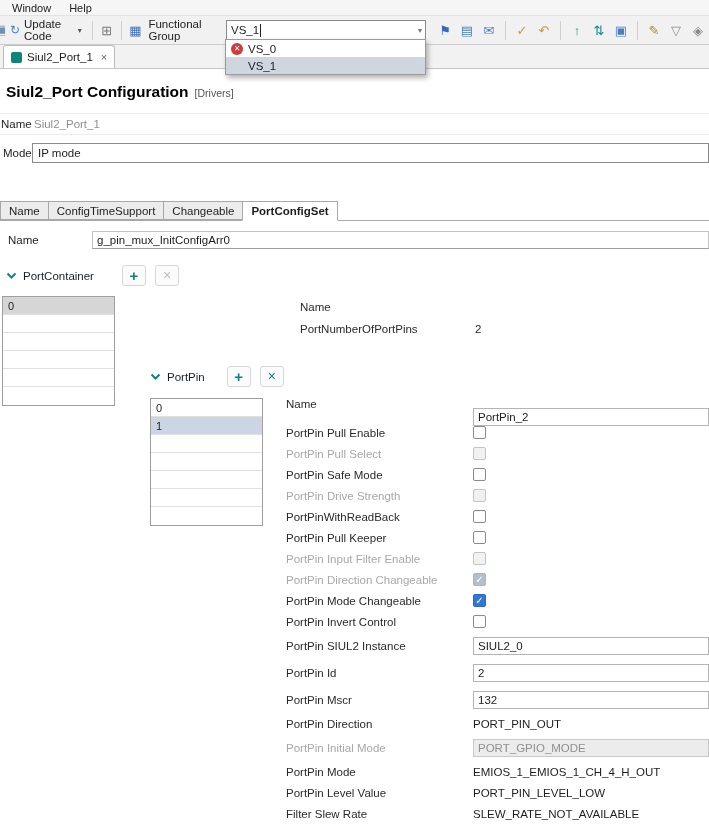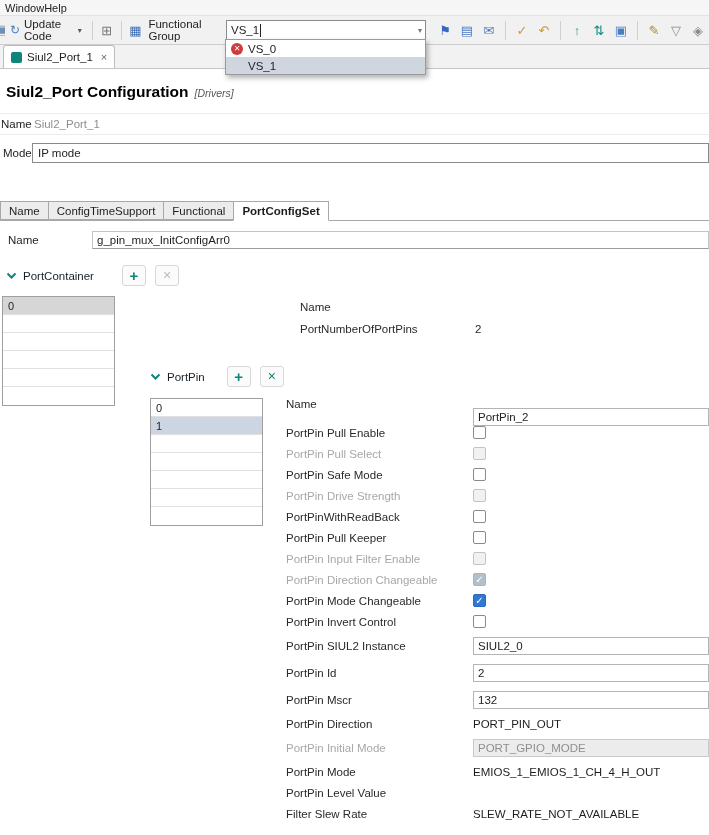--- a/index.html
+++ b/index.html
@@ -1,19 +1,19 @@
 <!DOCTYPE html>
 <html><head>
 <meta charset="utf-8">
 <style>
   *{box-sizing:border-box;margin:0;padding:0}
   html,body{width:709px;height:835px;overflow:hidden;background:#fff;
     font-family:"Liberation Sans",sans-serif;font-size:11.5px;color:#1e1e1e}
   
-  .menubar{height:15px;display:flex;align-items:center;padding-left:5px;
+  .menubar{height:15px;display:flex;align-items:center;gap:18px;padding-left:12px;
     background:#f6f6f6;font-size:11px;color:#222}
   .menu-item{cursor:default}
   
   .toolbar{height:30px;display:flex;align-items:center;background:#f1f1f1;
     border-top:1px solid #e2e2e2;border-bottom:1px solid #cccccc;position:relative}
   .tb-cut-icon{width:10px;height:18px;overflow:hidden;color:#6f8fb5;font-size:13px;line-height:18px;margin-left:-3px}
   .update-code{display:flex;align-items:center;gap:4px;padding:2px 5px;border-radius:3px}
   .uc-icon{color:#4a7ec2;font-size:12px}
   .caret-down{font-size:8px;color:#555}
   .tb-sep{width:1px;height:19px;background:#cfcfcf;margin:0 5px}
@@ -37,21 +37,21 @@
   .edit-tabs{height:24px;background:#f2f2f2;border-bottom:1px solid #c6c6c6;
     display:flex;align-items:flex-end;padding-left:3px}
   .etab{height:23px;display:flex;align-items:center;gap:5px;padding:0 7px;background:#fff;
     border:1px solid #bcbcbc;border-bottom:none;border-radius:3px 3px 0 0}
   .etab-chip{width:11px;height:11px;background:#0e8578;border-radius:2px}
   .etab-close{color:#666;font-size:11px;margin-left:3px}
   
   .content{background:#fff}
   .page-title-row{margin:14px 0 0 6px;display:flex;align-items:baseline;gap:6px}
   .page-title{font-size:15.5px;font-weight:bold;color:#000000}
-  .page-title-suffix{font-size:10.5px;font-style:italic;color:#555}
+  .page-title-suffix{font-size:10.5px;color:#555}
   .name-row{margin-top:12px;height:22px;display:flex;align-items:center;
     border-top:1px solid #ececec;border-bottom:1px solid #ececec}
   .name-row .rl{width:34px;padding-left:1px}
   .ro-value{color:#8f8f8f}
   .mode-row{margin-top:8px;height:20px;display:flex;align-items:center}
   .mode-row .rl{width:32px;padding-left:3px}
   .mode-combo{flex:1;height:20px;border:1px solid #8a8a8a;background:#fff;
     display:flex;align-items:center;padding:0 5px}
   
   .cfg-tabs{margin-top:38px;display:flex;align-items:flex-end;border-bottom:1px solid #a8a8a8;height:20px}
@@ -188,21 +188,21 @@
   <div class="mode-row">
     <span class="rl">Mode</span>
     <div class="mode-combo">
       <span>IP mode</span>
     </div>
   </div>
 
   <div class="cfg-tabs">
       <div class="ctab">Name</div>
       <div class="ctab">ConfigTimeSupport</div>
-      <div class="ctab">Functional</div>
+      <div class="ctab">Changeable</div>
       <div class="ctab active">PortConfigSet</div>
     </div>
 
   <div class="cfgname-row">
     <span class="rl">Name</span>
     <div class="field">g_pin_mux_InitConfigArr0</div>
   </div>
 
   <div class="sec-head pc-head">
     <span class="chev">
@@ -321,20 +321,21 @@
             <div class="frow fr-input">
               <span class="flabel dis">PortPin Initial Mode</span>
               <div class="field disabled">PORT_GPIO_MODE</div>
             </div>
             <div class="frow fr-text">
               <span class="flabel">PortPin Mode</span>
               <span class="plainval">EMIOS_1_EMIOS_1_CH_4_H_OUT</span>
             </div>
             <div class="frow fr-text">
               <span class="flabel">PortPin Level Value</span>
+              <span class="plainval">PORT_PIN_LEVEL_LOW</span>
             </div>
             <div class="frow fr-text">
               <span class="flabel">Filter Slew Rate</span>
               <span class="plainval">SLEW_RATE_NOT_AVAILABLE</span>
             </div>
           </div>
       </div>
 
     </div>
   </div>

